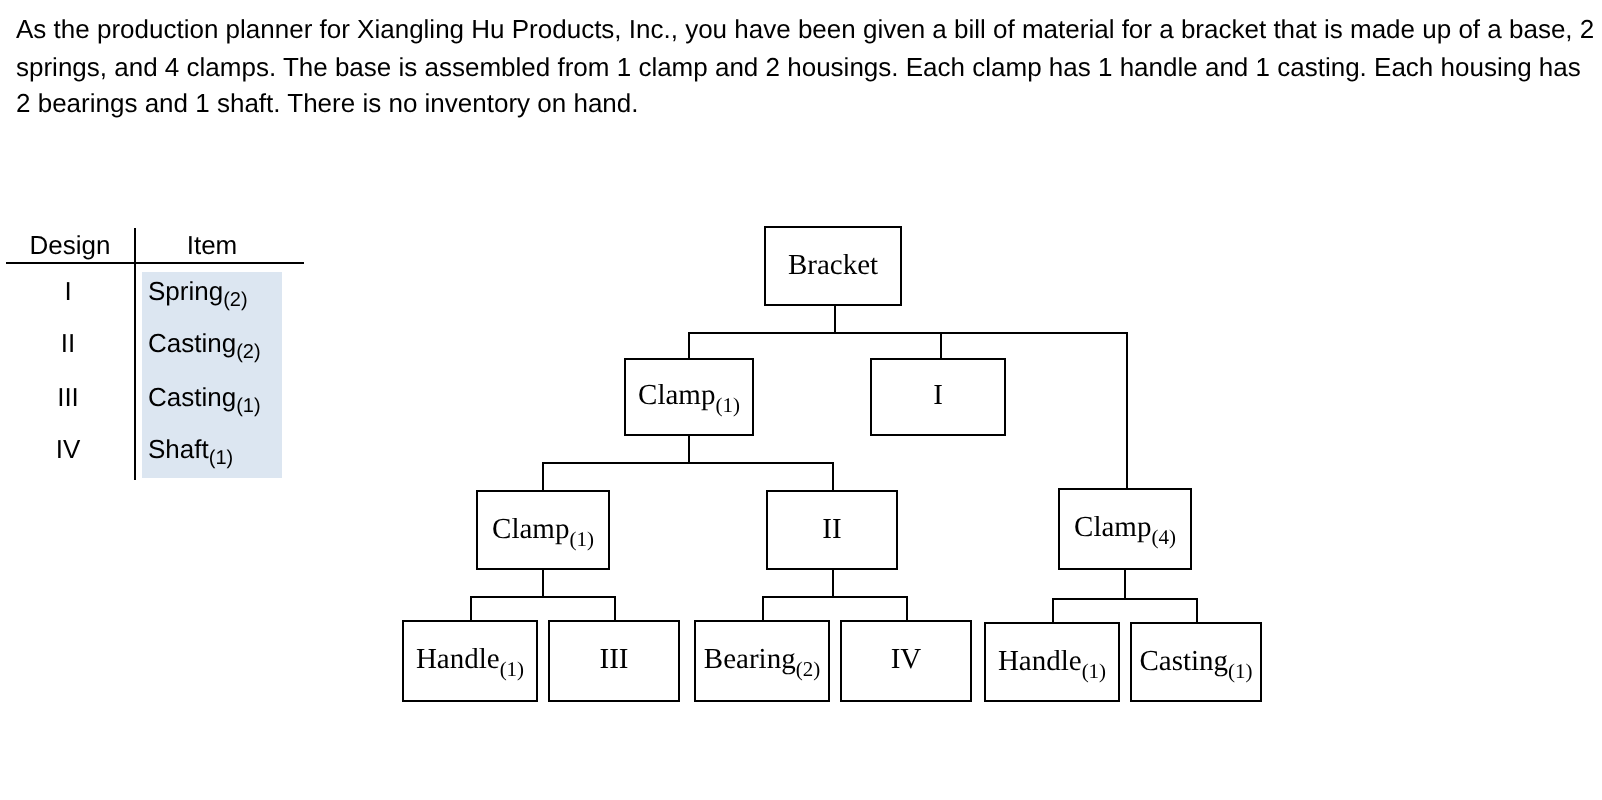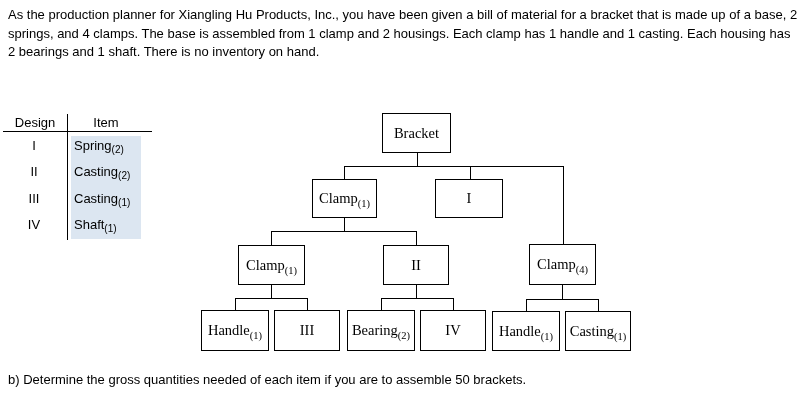--- a/index.html
+++ b/index.html
@@ -33,21 +33,20 @@
   .dbox .sub{font-size:10.5px;position:relative;top:4px;}
   .hline{position:absolute;height:1px;background:#000;}
   .vline{position:absolute;width:1px;background:#000;}
 </style>
 </head>
 <body>
 
 <div id="page">
 
   <div class="para" id="intro">As the production planner for Xiangling Hu Products, Inc., you have been given a bill of material for a bracket that is made up of a base, 2 springs, and 4 clamps. The base is assembled from 1 clamp and 2 housings. Each clamp has 1 handle and 1 casting. Each housing has 2 bearings and 1 shaft. There is no inventory on hand.</div>
-  <div class="para" id="part-b">b) Determine the gross quantities needed of each item if you are to assemble 50 brackets.</div>
 
   <div>
     <div id="mt-itemcol-bg"></div>
     <div class="mt-header" id="mt-header-number">Design</div>
     <div class="mt-header" id="mt-header-item">Item</div>
     <div id="mt-underline"></div>
     <div id="mt-divider"></div>
 
     <div class="mt-row" style="top:138px">
       <span class="mt-num">I</span>

